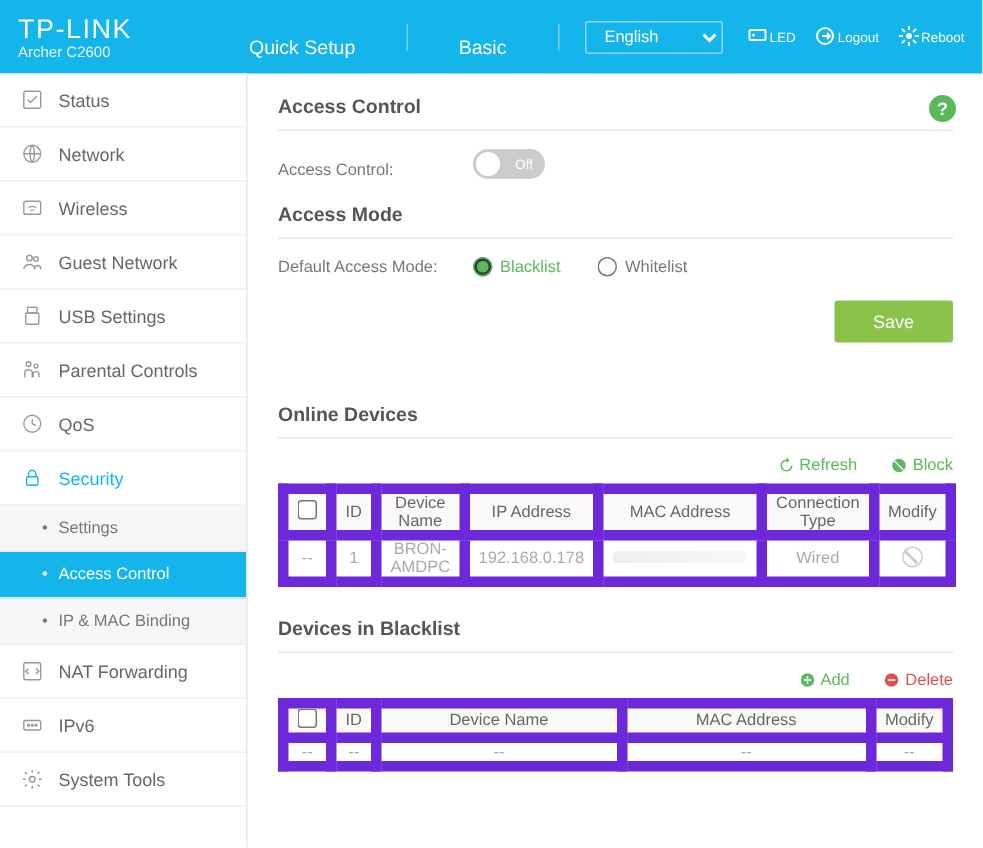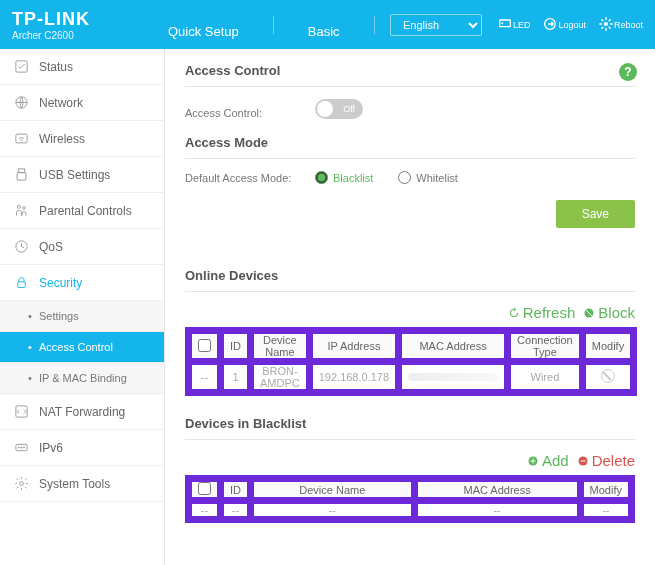--- a/index.html
+++ b/index.html
@@ -1,19 +1,19 @@
 <!DOCTYPE html>
 <html><head>
 <meta charset="utf-8">
 <style>
 *{margin:0;padding:0;box-sizing:border-box;font-family:Arial,sans-serif}
 body{background:#fff;width:655px;height:565px;overflow:hidden}
 .header{background:#14b5eb;height:49px;display:flex;align-items:center;padding:0 12px;color:#fff}
 .brand{display:flex;flex-direction:column;margin-right:50px}
-.brand-logo{font-size:18px;font-weight:bold;letter-spacing:1px}
+.brand-logo{font-size:18px;font-weight:normal;letter-spacing:1px}
 .brand-model{font-size:10px;opacity:.9}
 .nav-tabs{display:flex;align-items:flex-end;height:100%;gap:16px;margin-left:10px}
 .nav-tab{padding:10px 18px;font-size:13px;color:#fff;cursor:pointer;position:relative}
 .nav-tab.active{background:#fff;color:#333;border-radius:3px 3px 0 0;margin-bottom:0;padding:10px 18px}
 .nav-sep{width:1px;height:18px;background:rgba(255,255,255,.4);align-self:center}
 .lang-select{margin-left:auto;margin-right:15px}
 .lang-select select{background:#14b5eb;border:1px solid rgba(255,255,255,.5);color:#fff;padding:3px 25px 3px 8px;font-size:11px;border-radius:2px}
 .header-icons{display:flex;gap:12px;align-items:center}
 .header-icon{display:flex;flex-direction:row;align-items:center;font-size:9px;cursor:pointer}
 .header-icon svg{width:16px;height:16px;fill:#fff;margin-bottom:1px}
@@ -34,21 +34,21 @@
 .form-label{width:130px}
 .toggle{width:48px;height:20px;background:#ccc;border-radius:10px;position:relative;cursor:pointer;display:flex;align-items:center}
 .toggle-knob{position:absolute;left:2px;width:16px;height:16px;background:#fff;border-radius:50%}
 .toggle-text{position:absolute;right:8px;font-size:9px;color:#fff}
 .radio-group{display:flex;gap:25px;align-items:center}
 .radio-opt{display:flex;align-items:center;gap:5px;cursor:pointer}
 .radio-opt input{accent-color:#5cb85c}
 .radio-opt.sel{color:#5cb85c}
 .save-btn{float:right;background:#8bc34a;color:#fff;border:none;padding:7px 26px;font-size:12px;border-radius:2px;cursor:pointer;margin-bottom:20px}
 .clearfix{clear:both}
-.action-links{display:flex;justify-content:flex-end;gap:8px;margin-bottom:6px;font-size:15px}
+.action-links{display:flex;justify-content:flex-end;gap:22px;margin-bottom:6px;font-size:11px}
 .action-link{display:flex;align-items:center;gap:3px;cursor:pointer}
 .action-link.green{color:#5cb85c}
 .action-link.red{color:#d9534f}
 .action-link svg{width:12px;height:12px}
 table{width:100%;border-collapse:collapse;font-size:11px}
 th,td{border:7px solid #6d28d9;padding:0 6px;text-align:center;color:#888}
 th{background:#fafafa;font-weight:normal;color:#666}
 td{color:#aaa}
 .modify-icon{width:14px;height:14px;display:inline-block;border:1.5px solid #ccc;border-radius:50%;position:relative}
 .modify-icon::after{content:"";position:absolute;width:12px;height:1.5px;background:#ccc;transform:rotate(45deg);top:5px;left:-1px}
@@ -113,20 +113,28 @@
           <path d="M3 12h18M12 3c3 3 3 15 0 18M12 3c-3 3-3 15 0 18"></path>
         </svg>
         <span>Network</span>
       </div>
     <div class="side-item">
         <svg viewBox="0 0 24 24">
           <rect x="3" y="5" width="18" height="14" rx="2"></rect>
           <path d="M8 12c2-2 6-2 8 0M10 15c1-1 3-1 4 0"></path>
         </svg>
         <span>Wireless</span>
+      </div>
+    <div class="side-item">
+        <svg viewBox="0 0 24 24">
+          <circle cx="9" cy="8" r="3"></circle>
+          <circle cx="16" cy="9" r="2.5"></circle>
+          <path d="M3 20c0-3 3-5 6-5s6 2 6 5M14 20c0-2 2-4 4-4s3 2 3 4"></path>
+        </svg>
+        <span>Guest Network</span>
       </div>
     <div class="side-item">
         <svg viewBox="0 0 24 24">
           <rect x="7" y="3" width="10" height="6"></rect>
           <rect x="5" y="9" width="14" height="12" rx="1"></rect>
         </svg>
         <span>USB Settings</span>
       </div>
     <div class="side-item">
         <svg viewBox="0 0 24 24">

